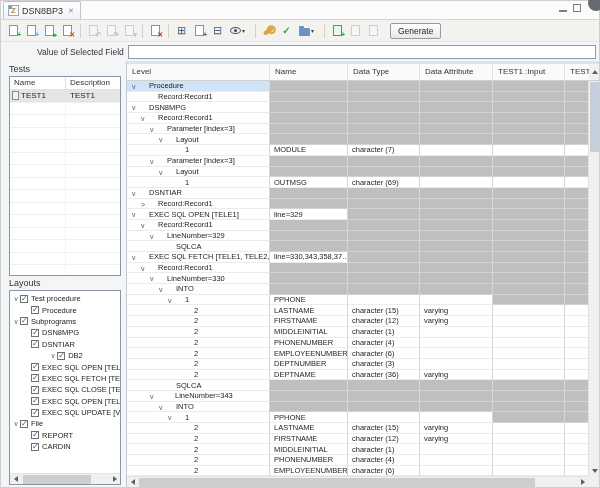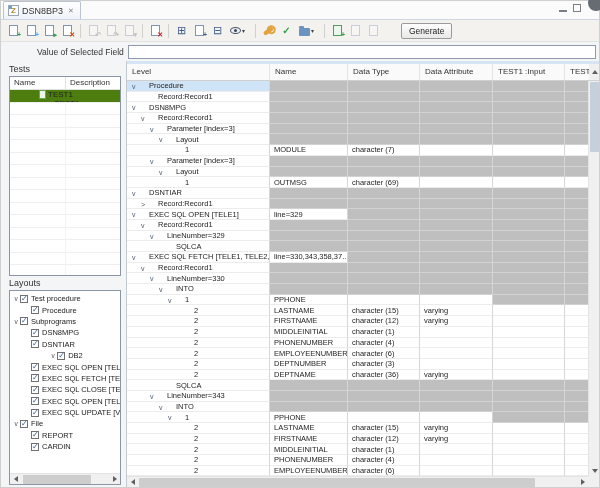--- a/index.html
+++ b/index.html
@@ -28,37 +28,37 @@
   .tbi .glyph { font-size:11px; color:#44608a; line-height:11px; }
   .tbi .eye { width:11px; height:7px; border:1px solid #4b5563; border-radius:50%; position:relative; background:#e8eef5; }
   .tbi .eye::after { content:""; position:absolute; left:3px; top:1px; width:3px; height:3px; border-radius:50%; background:#3a4654; }
   .tbi .wrench { width:11px; height:4px; background:#e2a33c; border-radius:2px; transform:rotate(-35deg); position:relative; }
   .tbi .wrench::after { content:""; position:absolute; right:-2px; top:-2px; width:5px; height:5px; border:2px solid #e2a33c; border-radius:50%; background:transparent; }
   .tbi .check { font-size:10px; color:#2f9e44; font-weight:bold; line-height:10px; }
   .tbi .folder { width:11px; height:8px; background:#6b93c0; border-radius:1px; position:relative; margin-top:2px; }
   .tbi .folder::before { content:""; position:absolute; left:0; top:-2px; width:5px; height:2px; background:#6b93c0; border-radius:1px 1px 0 0; }
   .tbi .caret { font-size:6px; color:#444; margin-left:1px; }
   .tb-sep { width:1px; height:14px; background:#d2d0cc; margin:0 3px; }
-  .gen-btn { margin-left:18px; height:16px; padding:0 7px; font-size:8.5px; color:#222; background:linear-gradient(#fdfdfd,#e8e8e8); border:1px solid #9a9a9a; border-radius:2px; cursor:pointer; }
+  .gen-btn { margin-left:7px; height:16px; padding:0 7px; font-size:8.5px; color:#222; background:linear-gradient(#fdfdfd,#e8e8e8); border:1px solid #9a9a9a; border-radius:2px; cursor:pointer; }
 
   
   .fieldbar { height:19px; display:flex; align-items:center; padding:0 3px 0 8px; gap:4px; background:#f4f5f7; flex:0 0 auto; }
   .fieldbar label { font-size:8.5px; color:#333; white-space:nowrap;margin-left:28px; }
   .fieldbar input { flex:1; height:14px; border:1px solid #8f9bac; background:#fff; font-size:8px; padding:0 3px; font-family:"Liberation Sans", sans-serif; }
 
   
   .content { flex:1; display:flex; overflow:hidden; }
   .left-col { width:122px; flex:0 0 auto; display:flex; flex-direction:column; padding:2px 2px 2px 8px; }
   .panel-title { font-size:9px; color:#333; padding:1px 0 2px 0; }
   .tests-box { height:200px; border:1px solid #8a95a5; background:#fff; overflow:hidden; }
   .t-header { display:flex; height:13px; border-bottom:1px solid #e0e0e0; background:#fff; }
   .t-header .hc { font-size:8px; color:#333; padding:1px 0 0 4px; }
   .t-header .hc:first-child { width:56px; border-right:1px solid #e0e0e0; }
   .t-row { display:flex; height:12.5px; border-bottom:1px solid #efefef; align-items:center; }
-  .t-row.sel { background:#4d7c0f;flex-direction:column; }
+  .t-row.sel { background:#e5e5e5; }
   .t-row .c1 { width:56px; display:flex; align-items:center; gap:2px; padding-left:2px; font-size:8px; color:#222; overflow:hidden; }
   .t-row .c2 { flex:1; font-size:8px; color:#222; padding-left:4px; overflow:hidden; }
   .test-icon { width:7px; height:9px; background:#eaf6ea; border:1px solid #6aa84f; flex:0 0 auto; }
   .layouts-wrap { flex:1; display:flex; flex-direction:column; margin-top:1px; }
   .layouts-box { flex:1; border:1px solid #8a95a5; background:#fff; overflow:hidden; display:flex; flex-direction:column; }
   .lo-items { flex:1; overflow:hidden; padding-top:2px; }
   .lo-item { height:11.4px; display:flex; align-items:center; font-size:7.5px; color:#222; white-space:nowrap; overflow:hidden; }
   .lo-chev { width:8px; text-align:center; font-size:6.5px; color:#555; flex:0 0 auto; }
   .cbx { width:8px; height:8px; border:1px solid #707070; background:#fff; position:relative; flex:0 0 auto; margin-right:3px; }
   .cbx::after { content:"✓"; position:absolute; left:0px; top:-2px; font-size:8px; color:#2b579a; }
@@ -684,21 +684,21 @@
               </div>
               <div class="tcell g" style="width: 78px;"></div>
               <div class="tcell g" style="width: 72px;"></div>
               <div class="tcell g" style="width: 73px;"></div>
               <div class="tcell g" style="width: 72px;"></div>
               <div class="tcell g" style="width: 24px; border-right: none;"></div>
             </div>
             <div class="trow">
               <div class="tcell level" style="width: 143px;">
                 <span class="chev" style="left: 23px;">v</span>
-                <span class="lv-label" style="left: 40px;">LineNumber=343</span>
+                <span class="lv-label" style="left: 48px;">LineNumber=343</span>
               </div>
               <div class="tcell g" style="width: 78px;"></div>
               <div class="tcell g" style="width: 72px;"></div>
               <div class="tcell g" style="width: 73px;"></div>
               <div class="tcell g" style="width: 72px;"></div>
               <div class="tcell g" style="width: 24px; border-right: none;"></div>
             </div>
             <div class="trow">
               <div class="tcell level" style="width: 143px;">
                 <span class="chev" style="left: 32px;">v</span>

